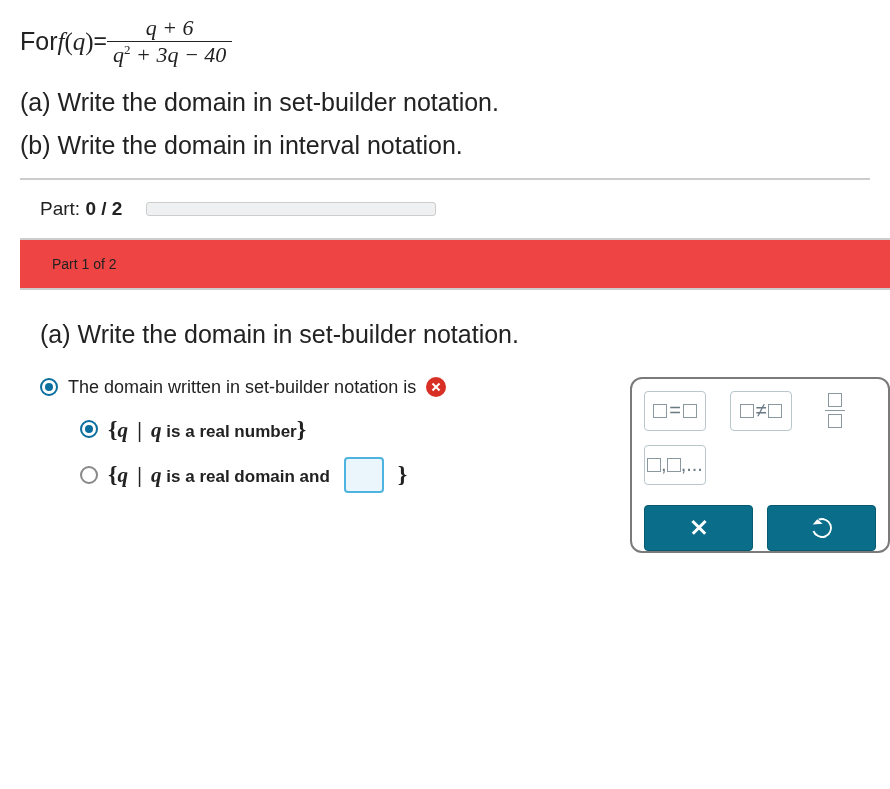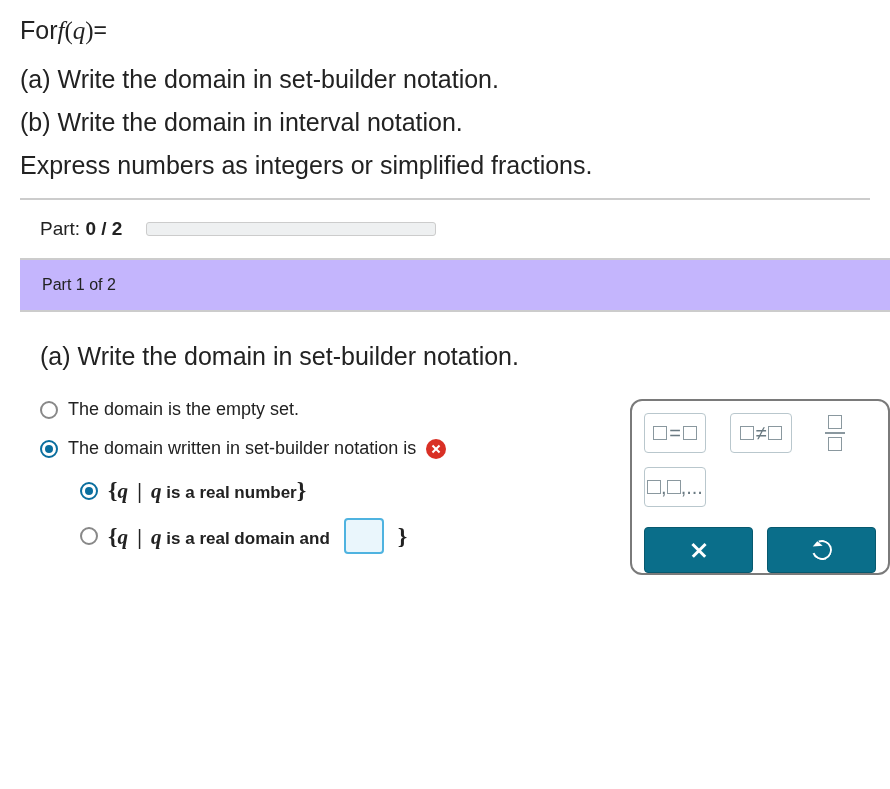--- a/index.html
+++ b/index.html
@@ -34,23 +34,23 @@
   .progress-bar {
     flex: 0 0 290px;
     height: 14px;
     background: #eef0f1;
     border: 1px solid #ccc;
     border-radius: 3px;
   }
   .part-header {
     border-top: 2px solid #ccc;
     border-bottom: 2px solid #ccc;
-    background: #c4b5fd;
-    padding: 16px 22px;
-    font-size: 16px;
+    background: #ef4444;
+    padding: 16px 32px;
+    font-size: 14px;
     margin-right: -20px;
   }
   .part-body { padding: 20px 0 0 20px; }
   .part-q { font-size: 25px; margin: 10px 0 28px 0; }
   .answer-area { display: flex; gap: 20px; align-items: flex-start; }
   .options-col { flex: 1; font-size: 18px; }
   .opt-row { display: flex; align-items: center; gap: 10px; margin-bottom: 18px; }
   .radio {
     width: 18px; height: 18px; border: 2px solid #888; border-radius: 50%;
     display: inline-flex; align-items: center; justify-content: center;
@@ -130,45 +130,44 @@
 </head>
 <body>
 
 <div class="problem-intro">
   <div class="formula-line">
     <span class="for-text">For</span>
     <span class="func">
       <span>f</span><span style="font-style:normal">(</span><span>q</span><span style="font-style:normal">)</span>
     </span>
     <span class="eq">=</span>
+    <span class="fraction">
+      <span class="num"><span style="font-style:italic">q</span> + 6</span>
+      <span class="den"><span style="font-style:italic">q</span><span class="sup">2</span> + 3<span style="font-style:italic">q</span> − 40</span>
+    </span>
   </div>
   <div class="task-line">(a) Write the domain in set-builder notation.</div>
   <div class="task-line">(b) Write the domain in interval notation.</div>
-  <div class="task-line">Express numbers as integers or simplified fractions.</div>
 </div>
 
 <div class="progress-row">
   <span>
     <span>Part: </span><strong>0 / 2</strong>
   </span>
   <div class="progress-bar"></div>
 </div>
 
 <div class="part-header">Part 1 of 2</div>
 
 <div class="part-body">
   <div class="part-q">(a) Write the domain in set-builder notation.</div>
 
   <div class="answer-area">
     <div class="options-col">
 
-      <div class="opt-row">
-        <span class="radio"></span>
-        <span>The domain is the empty set.</span>
-      </div>
 
       <div class="opt-row">
         <span class="radio selected"></span>
         <span>The domain written in set-builder notation is</span>
         <span class="err-badge"></span>
       </div>
 
       <div class="sub-opts">
         <div class="opt-row">
           <span class="radio selected"></span>

